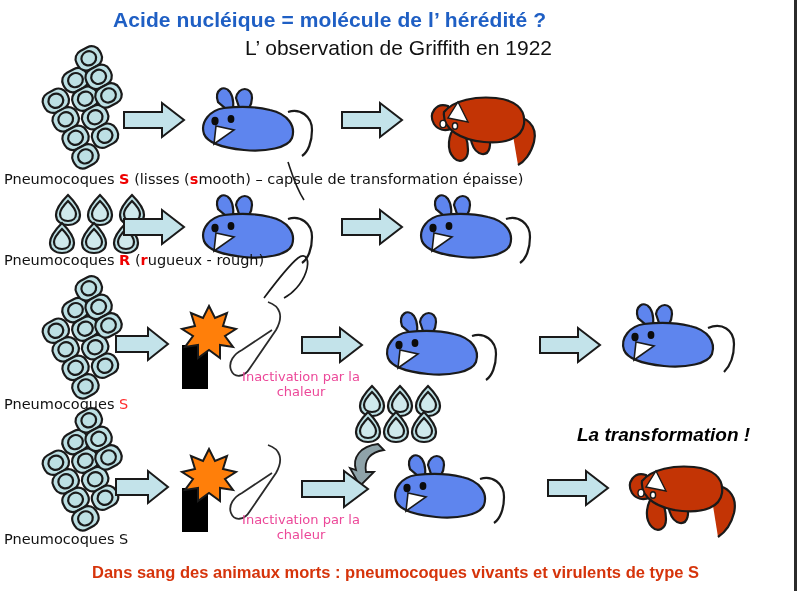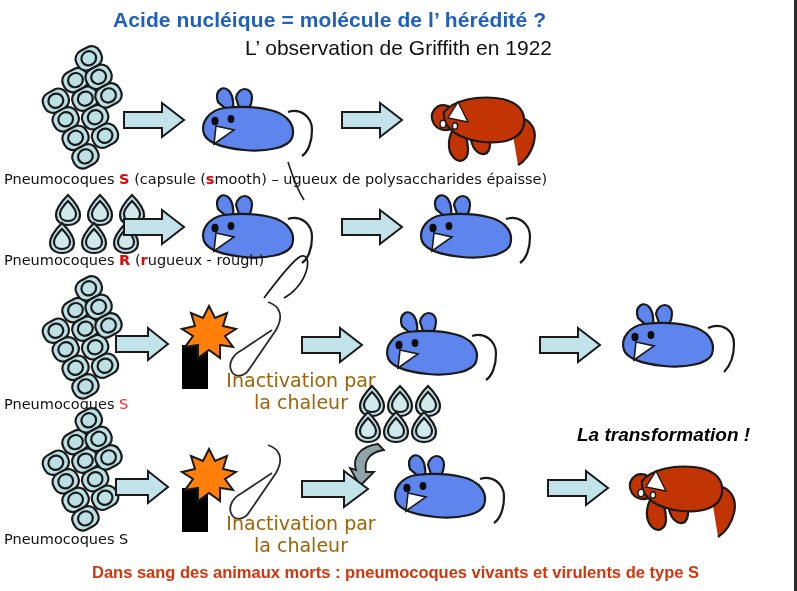--- a/index.html
+++ b/index.html
@@ -34,21 +34,21 @@
   
   .caption{
     font-family:"DejaVu Sans", sans-serif;
     font-size:14.5px;color:#111;white-space:nowrap;
   }
   .red{color:#ee0000;font-weight:bold;}
   .redn{color:#ff2b2b;}
 
   .heatlabel{
     font-family:"DejaVu Sans", sans-serif;
-    font-size:19px;color:#a16207;text-align:center;width:170px;line-height:1.15;
+    font-size:13px;color:#ec4899;text-align:center;width:170px;line-height:1.15;
   }
 
   #transformation{
     font-family:"Liberation Sans", sans-serif;
     font-weight:bold;font-style:italic;font-size:19px;color:#000000;
     white-space:nowrap;
   }
 
   #banner{
     left:0;top:563px;width:791px;text-align:center;
@@ -140,21 +140,21 @@
       <path d="M58,44 C54,54 58,70 68,72 C76,73 78,62 74,52 Z" fill="#c33405" stroke="#1a1a1a" stroke-width="2.2"></path>
       <path d="M30,30 C40,18 62,14 82,16 C100,18 112,26 110,42
                C108,56 92,62 70,60 C48,58 28,48 30,30 Z" fill="#c33405" stroke="#1a1a1a" stroke-width="2.2"></path>
       <polygon points="44,20 54,40 34,36" fill="#ffffff" stroke="#1a1a1a" stroke-width="1.4"></polygon>
       <ellipse cx="29" cy="42" rx="3" ry="3.6" fill="#ffffff" stroke="#1a1a1a" stroke-width="1.4"></ellipse>
       <ellipse cx="41" cy="44" rx="2.6" ry="3.2" fill="#ffffff" stroke="#1a1a1a" stroke-width="1.4"></ellipse>
     </svg>
   </div>
 
   <div class="abs caption" style="left:4px;top:171px;">
-    <span>Pneumocoques </span><span class="red">S</span><span> (capsule (</span><span class="red">s</span><span>mooth) – ugueux de polysaccharides épaisse)</span>
+    <span>Pneumocoques </span><span class="red">S</span><span> (lisses (</span><span class="red">s</span><span>mooth) – capsule de transformation épaisse)</span>
   </div>
 
   <div class="abs" style="left:286px;top:160px;">
     <svg width="24" height="42" viewBox="0 0 24 42">
       <path d="M2,2 C6,14 10,28 18,40" fill="none" stroke="#1a1a1a" stroke-width="1.6"></path>
     </svg>
   </div>
 
   <div class="abs" style="left:52px;top:194px;">
     <svg width="100" height="62" viewBox="0 0 100 62">

